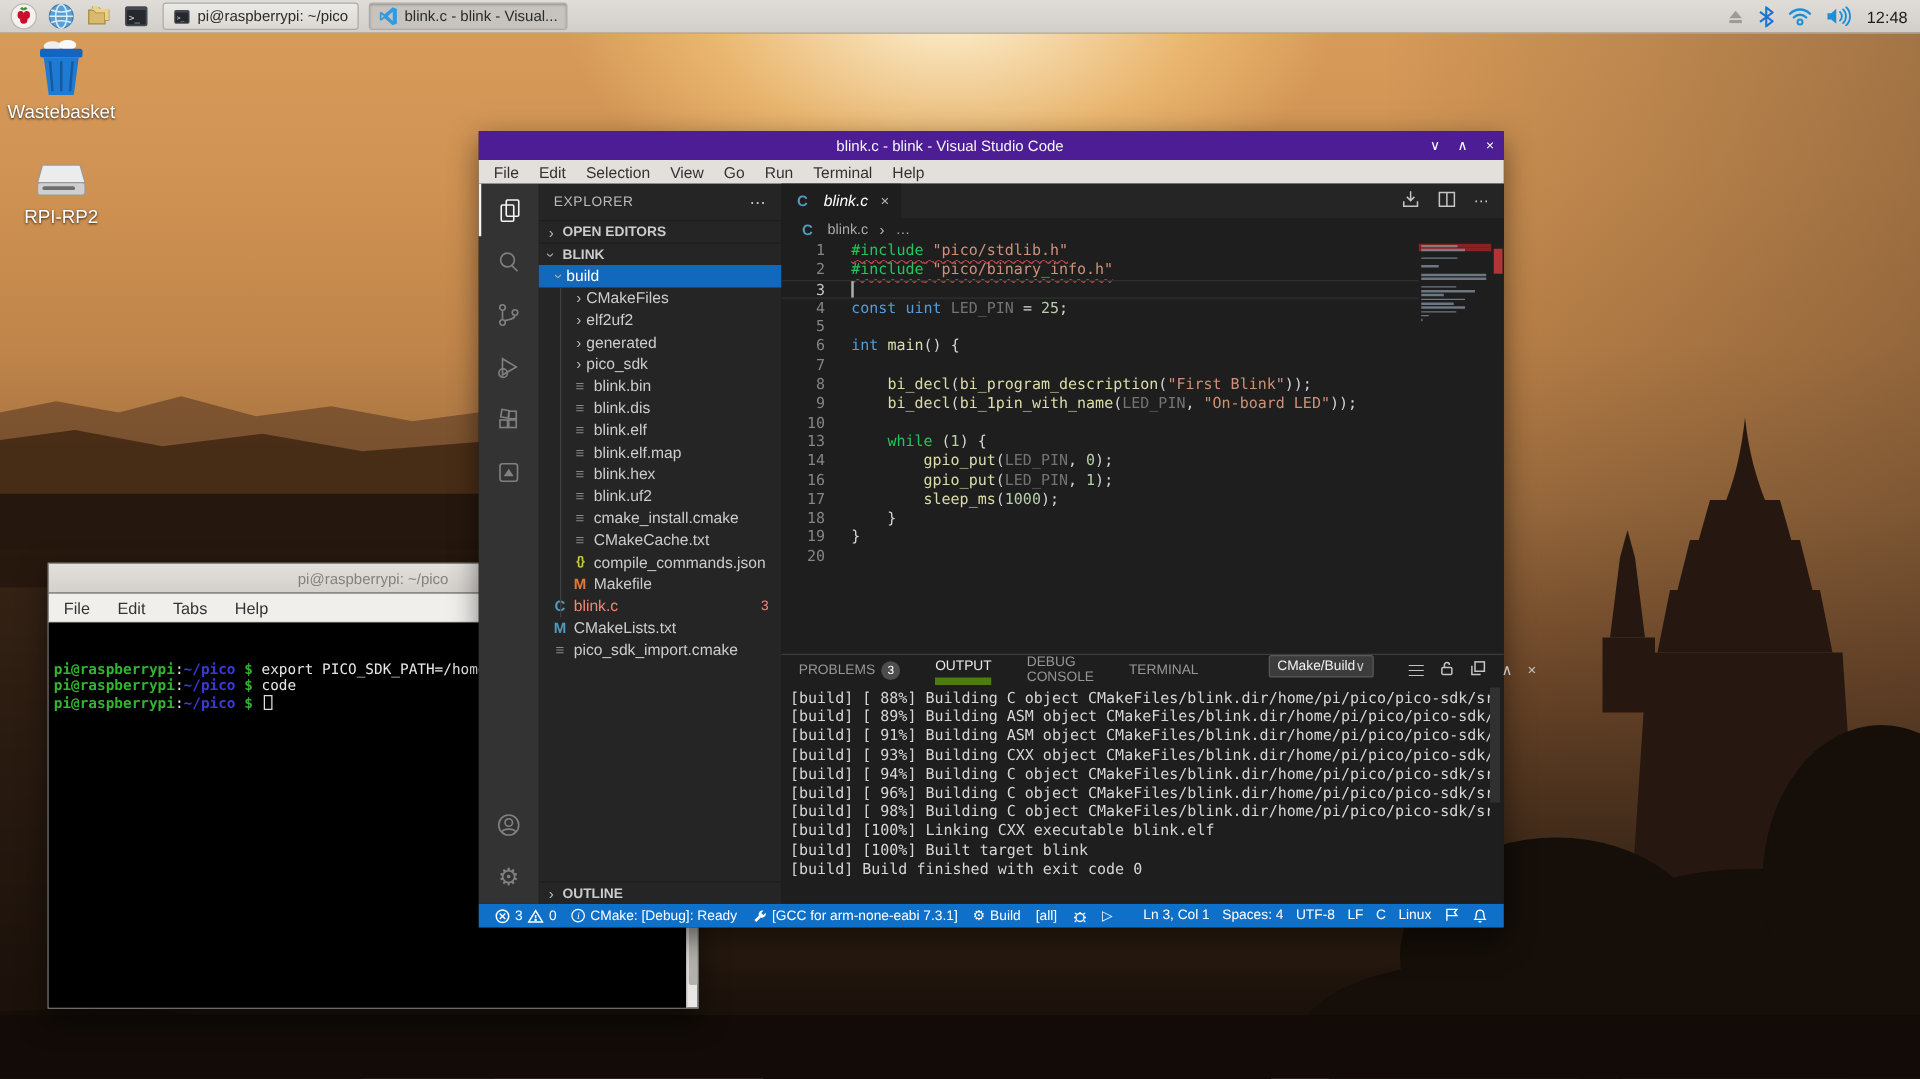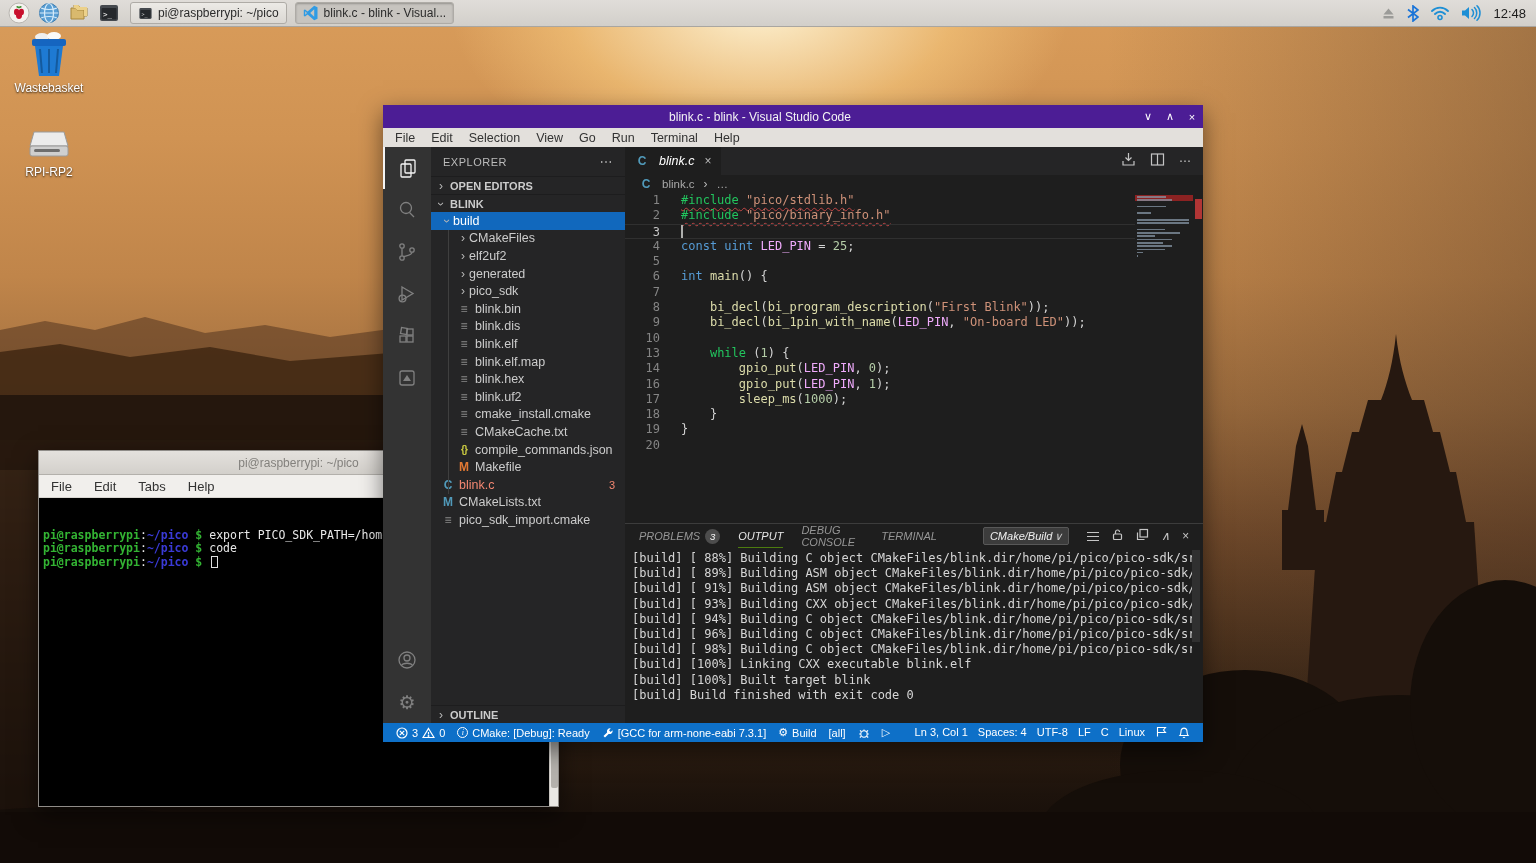--- a/index.html
+++ b/index.html
@@ -20,21 +20,21 @@
     display:flex; align-items:center; gap:4px; padding:0 6px; z-index:50; }
   .launcher { width:26px; height:23px; display:flex; align-items:center; justify-content:center; border-radius:3px; }
   .tb-win { height:22px; display:flex; align-items:center; gap:5px; padding:0 7px;
     border:1px solid #aeaba6; border-radius:3px; background:linear-gradient(#eceae6,#dbd8d3);
     font-size:12px; color:#2b2b2b; margin-left:4px; white-space:nowrap; }
   .tb-win.active { background:#c7c4bf; box-shadow:inset 0 1px 2px rgba(0,0,0,.25); }
   #tray { margin-left:auto; display:flex; align-items:center; gap:11px; padding-right:4px; }
   #clock { font-size:13px; color:#1c1c1c; }
 
   
-  .desk-icon { position:absolute; width:86px; text-align:center; color:#fff; font-size:12px;
+  .desk-icon { position:absolute; width:86px; text-align:center; color:#fff; font-size:15px;
     text-shadow:0 1px 2px rgba(0,0,0,.85); }
   .desk-icon .glyph { display:block; margin:0 auto 3px; }
 
   
   .window { position:absolute; box-shadow:0 8px 22px rgba(0,0,0,.5); }
 
   
   #term { left:38px; top:450px; width:521px; height:357px; background:#000; border:1px solid #8f8c88; }
   #term-titlebar { height:24px; background:linear-gradient(#e4e1dd,#d3d0cb); border-bottom:1px solid #b3b0ab;
     display:flex; align-items:center; justify-content:center; font-size:12px; color:#83817d; }
@@ -100,34 +100,34 @@
   #tab-actions { margin-left:auto; display:flex; align-items:center; gap:14px; padding-right:12px; color:#c5c5c5; }
   #breadcrumb { height:18px; display:flex; align-items:center; gap:5px; padding-left:14px; font-size:11.5px; color:#a9a9a9; background:#1e1e1e; }
   #code-area { position:relative; height:330px; overflow:hidden; font-family:"DejaVu Sans Mono", monospace; font-size:12px; }
   .code-row { position:relative; height:15.3px; line-height:15.3px; display:flex; white-space:pre; width:calc(100% - 68px); }
   .code-row.cur { border-top:1px solid #303030; border-bottom:1px solid #303030; }
   .gutter { width:35px; flex:none; text-align:right; color:#858585; }
   .code-row.cur .gutter { color:#c6c6c6; }
   .code-text { padding-left:21px; }
   .cursor-bar { display:inline-block; width:1.5px; height:13px; background:#aeafad; vertical-align:-2px; }
   .tk-pre { color:#22c55e; } .tk-str { color:#CE9178; } .tk-kw { color:#569CD6; }
-  .tk-var { color:#f0abfc; } .tk-num { color:#B5CEA8; } .tk-pl { color:#D4D4D4; } .tk-fn { color:#DCDCAA; }
+  .tk-var { color:#737373; } .tk-num { color:#B5CEA8; } .tk-pl { color:#D4D4D4; } .tk-fn { color:#DCDCAA; }
   .sq { text-decoration:underline; text-decoration-style:wavy; text-decoration-color:#c04545; text-decoration-thickness:1px; text-underline-offset:3px; }
   #minimap { position:absolute; top:2px; right:10px; width:58px; }
   .mm-row { height:3.2px; margin-bottom:.1px; position:relative; }
   .mm-row.err { background:#8b2222; }
   .mm-bar { position:absolute; left:2px; top:1px; height:1.6px; background:#8596a6; opacity:.75; }
   #ov-ruler { position:absolute; top:0; right:0; width:10px; height:100%; }
   #ov-ruler .err-mark { position:absolute; top:6px; right:1px; width:7px; height:20px; background:#b13535; }
 
   
   #panel { height:200px; border-top:1px solid #3c3c3c; display:flex; flex-direction:column; }
-  #panel-tabs { height:24px; display:flex; align-items:center; gap:18px; padding:0 14px; font-size:11px; color:#969696; flex:none;font-style:italic; }
+  #panel-tabs { height:24px; display:flex; gap:28px; padding:0 14px; font-size:11px; color:#969696; flex:none; }
   .ptab { display:flex; align-items:center; gap:5px; height:100%; }
-  .ptab.active { color:#e7e7e7; border-bottom:1px solid #4d7c0f; }
+  .ptab.active { color:#e7e7e7; border-bottom:6px solid #4d7c0f; }
   .pbadge { background:#4d4d4d; color:#fff; border-radius:8px; min-width:15px; height:15px; display:inline-flex; align-items:center; justify-content:center; font-size:9.5px; }
   #panel-dd { margin-left:28px; width:126px; height:18px; background:#3c3c3c; border:1px solid #585858; border-radius:2px;
     display:flex; align-items:center; font-size:11px; color:#f0f0f0; padding:0 6px; }
   #panel-dd .dd-caret { margin-left:auto; color:#c5c5c5; }
   #panel-actions { margin-left:auto; display:flex; align-items:center; gap:12px; color:#c5c5c5; font-size:12px; }
   .lines-glyph { display:inline-block; width:12px; height:9px;
     background:repeating-linear-gradient(0deg,#c5c5c5 0 1px,transparent 1px 4px); }
   #panel-out { flex:1; overflow:hidden; padding:3px 0 0 7px; font-family:"DejaVu Sans Mono", monospace;
     font-size:12px; line-height:15.2px; color:#d6d6d6; position:relative; }
   .out-line { white-space:pre; overflow:hidden; width:560px; }

